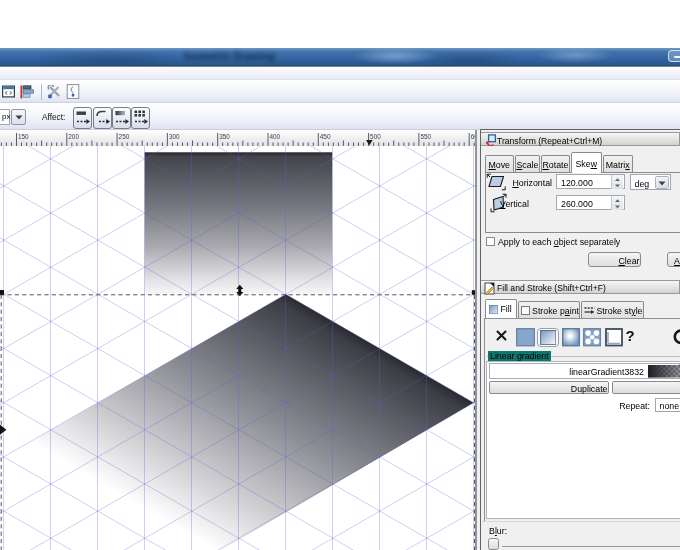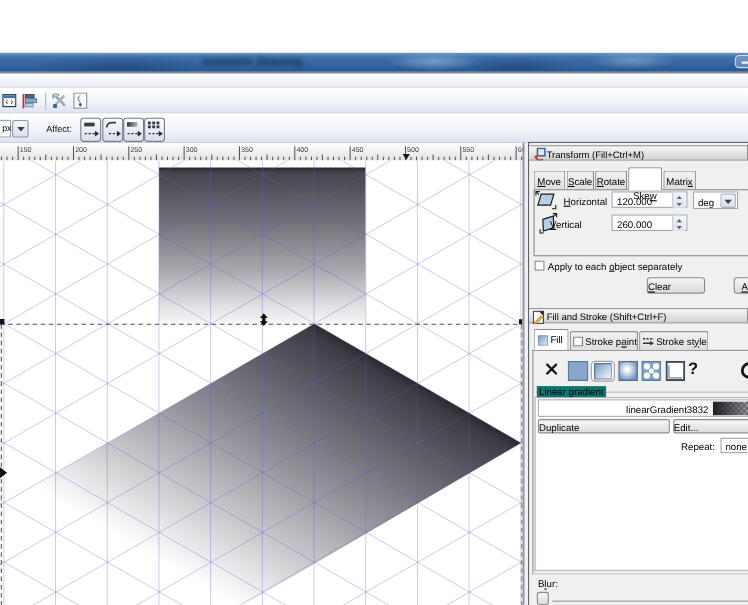--- a/index.html
+++ b/index.html
@@ -1,16 +1,16 @@
 <!DOCTYPE html>
 <html><head><meta charset="utf-8"><style>
 *{margin:0;padding:0;box-sizing:border-box;-webkit-font-smoothing:antialiased}
 html,body{width:680px;height:550px;overflow:hidden;background:#fff;font-family:"Liberation Sans",sans-serif}
 .abs{position:absolute}
-.btn{position:absolute;border:1px solid #8a8a8a;border-radius:3px;background:linear-gradient(#f7f7f7,#e9e9e9 45%,#dedede);font-size:8.8px;color:#000;text-align:left}
+.btn{position:absolute;border:1px solid #8a8a8a;border-radius:3px;background:linear-gradient(#f7f7f7,#e9e9e9 45%,#dedede);font-size:8.8px;color:#000;text-align:right}
 .entry{position:absolute;background:#fff;border:1px solid #9fa8b8;font-size:8.8px;color:#000}
 .tab{position:absolute;border:1px solid #8a8a8a;border-bottom:none;border-radius:2px 2px 0 0;background:linear-gradient(#f2f2f2,#dedede);font-size:8.8px;color:#000;text-align:center}
 .tab.act{background:#fff;z-index:3}
 .hdr{position:absolute;left:481px;width:199px;height:14px;background:linear-gradient(#f6f6f6,#d2d2d2);border:1px solid #999999;border-left:none;font-size:8.6px;color:#000}
 u{text-decoration:underline}
 </style></head><body>
 <div class="abs" style="left:0;top:0;width:680px;height:46px;background:#fff"></div>
 
 <div class="abs" style="left:0;top:48.3px;width:680px;height:17.4px;background:
 radial-gradient(60px 12px at 395px 8px, rgba(165,198,232,0.55), rgba(165,198,232,0) 70%),
@@ -156,27 +156,27 @@
 <div class="abs" style="left:476.5px;top:130px;width:3.5px;height:420px;background:#eef0f2"></div>
 
 <div class="abs" style="left:480px;top:129px;width:200px;height:421px;background:#f0f0f0;border-top:1.5px solid #5f646b;border-left:1.5px solid #5f646b"></div>
 
 <div class="hdr" style="top:132px">
 <svg width="12" height="12" viewBox="0 0 12 12" style="position:absolute;left:3.5px;top:1px">
 <rect x="3.6" y="0.9" width="6.8" height="6.8" fill="#dde6f1" stroke="#2f5f97" stroke-width="1.3"></rect>
 <path d="M8.5 10.6 A4.2 4.2 0 0 1 1.6 7.6" stroke="#cf3333" stroke-width="1.4" fill="none"></path>
 <path d="M0.4 9.2 L3.4 6.8 L3.6 10.2 Z" fill="#cf3333"></path>
 </svg>
-<div style="position:absolute;left:16px;top:2.5px">Transform (Fill+Ctrl+M)</div>
+<div style="position:absolute;left:16px;top:2.5px">Transform (Repeat+Ctrl+M)</div>
 </div>
 <div class="abs" style="left:484.5px;top:172px;width:196px;height:61px;border:1px solid #8a8a8a;background:#f0f0f0;z-index:1"></div>
 <div class="tab" style="left:484.5px;top:154.5px;width:29.5px;height:18px;padding-top:4px"><u>M</u>ove</div>
 <div class="tab" style="left:514.5px;top:154.5px;width:25.8px;height:18px;padding-top:4px"><u>S</u>cale</div>
 <div class="tab" style="left:540.8px;top:154.5px;width:29.3px;height:18px;padding-top:4px"><u>R</u>otate</div>
-<div class="tab act" style="left:570.5px;top:152px;width:31.5px;height:21px;padding-top:20px">Ske<u>w</u></div>
+<div class="tab act" style="left:570.5px;top:152px;width:31.5px;height:21px;padding-top:6px">Ske<u>w</u></div>
 <div class="tab" style="left:602.5px;top:154.5px;width:30.5px;height:18px;padding-top:4px">Matri<u>x</u></div>
 
 <svg class="abs" style="left:485.5px;top:172.5px;z-index:2" width="21" height="20" viewBox="0 0 21 20">
 <path d="M6 3.5 L17.5 3.5 L14.5 13.5 L3 13.5 Z" fill="#b9cde4" stroke="#1a1a1a" stroke-width="1.1"></path>
 <path d="M4.8 1.2 L1.2 1.2 L1.2 4.8" stroke="#1a1a1a" stroke-width="1" fill="none"></path>
 <path d="M1.2 1.2 L4 4" stroke="#1a1a1a" stroke-width="1"></path>
 <path d="M15.8 16.8 L19.2 16.8 L19.2 13.4" stroke="#1a1a1a" stroke-width="1" fill="none"></path>
 </svg>
 <div class="abs" style="left:500px;top:177.5px;width:52px;text-align:right;font-size:8.8px;z-index:2"><u>H</u>orizontal</div>
 <div class="entry" style="left:556px;top:173.5px;width:68.5px;height:15.5px;z-index:2">

